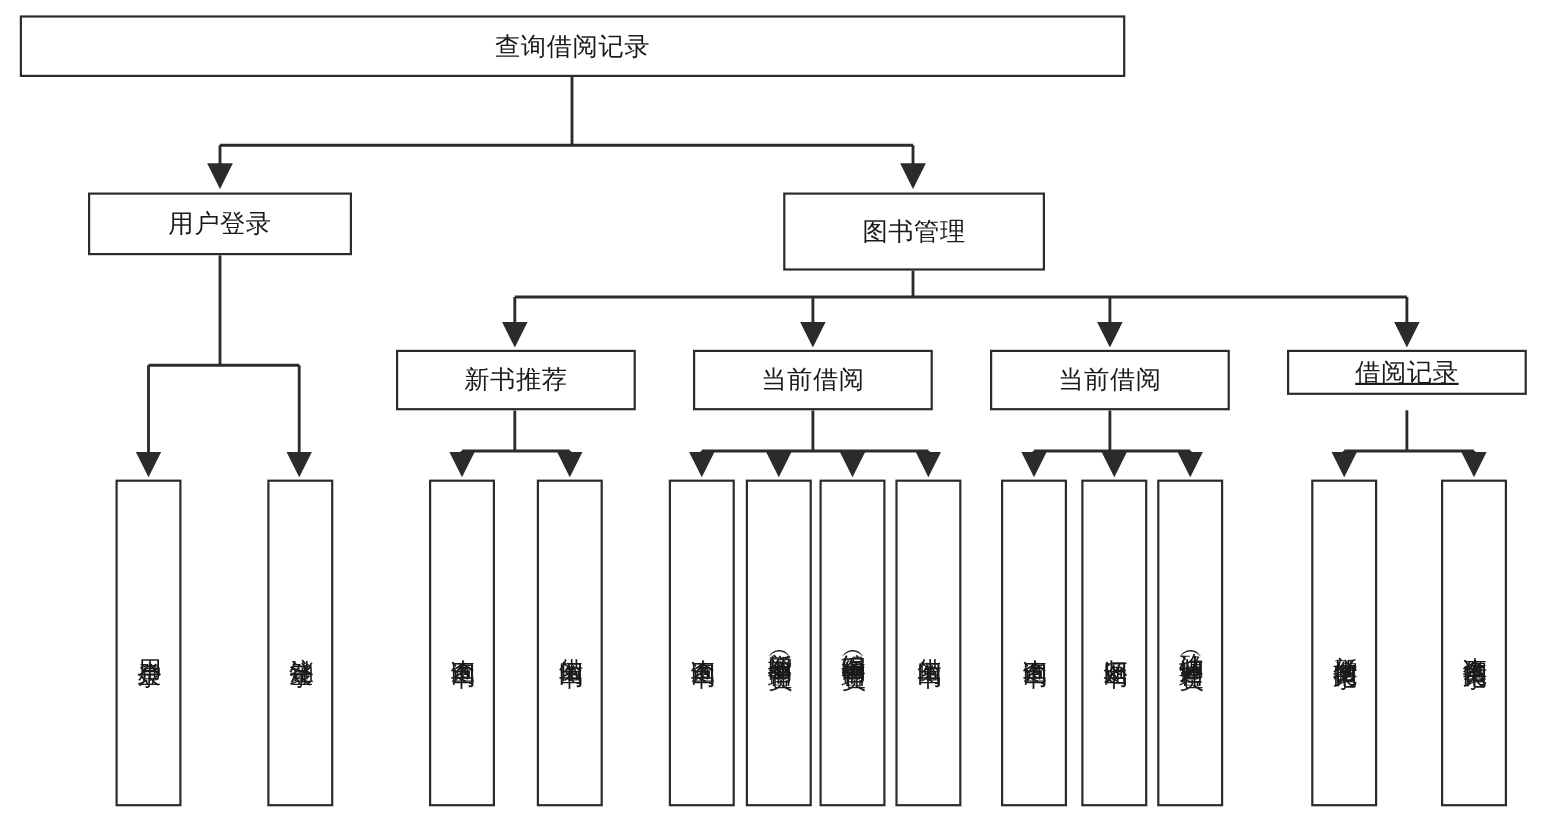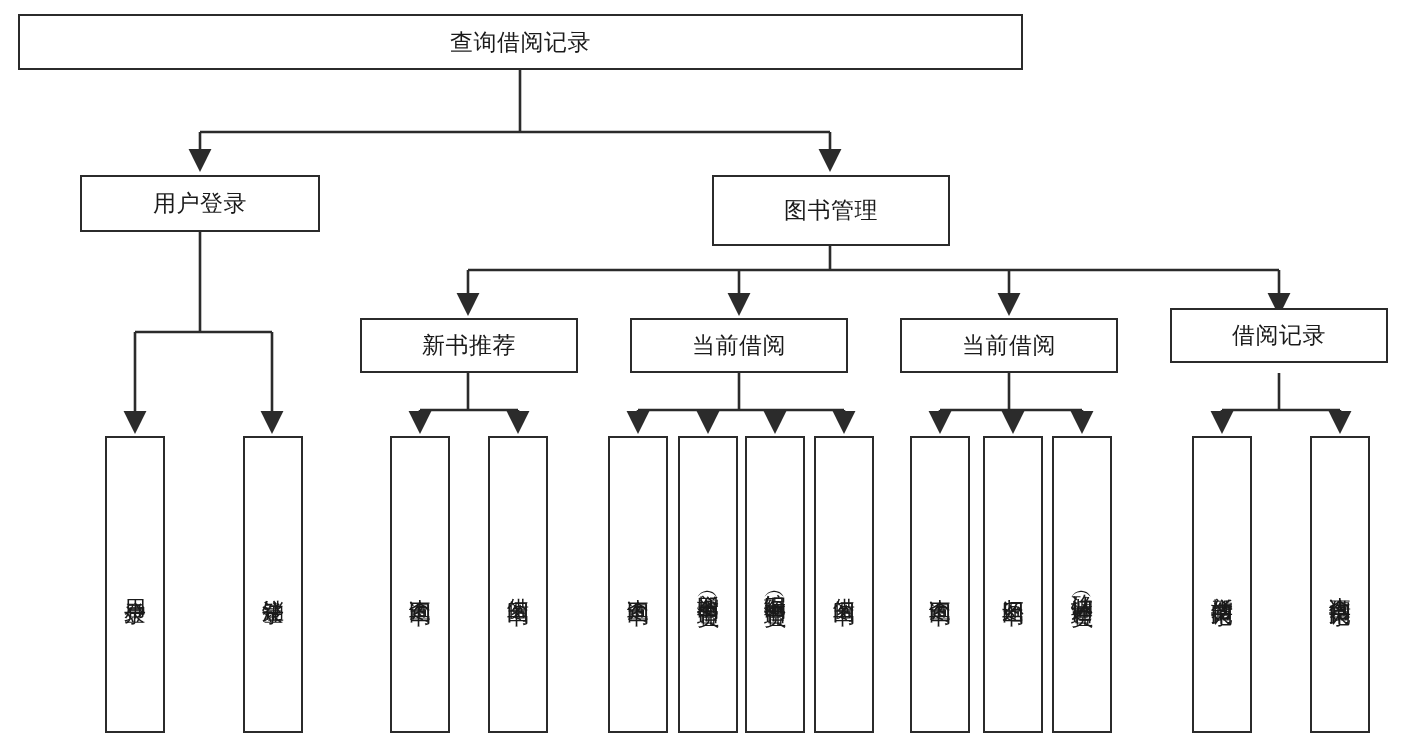--- a/index.html
+++ b/index.html
@@ -135,21 +135,21 @@
 
   <div class="node horiz" style="left:360px; top:318px; width:218px; height:55px;">
     <span>新书推荐</span>
   </div>
   <div class="node horiz" style="left:630px; top:318px; width:218px; height:55px;">
     <span>当前借阅</span>
   </div>
   <div class="node horiz" style="left:900px; top:318px; width:218px; height:55px;align-items:center;">
     <span>当前借阅</span>
   </div>
-  <div class="node horiz" style="left:1170px; top:308px; width:218px; height:55px;">
+  <div class="node horiz" style="left:1170px; top:318px; width:218px; height:41px;text-decoration:underline;">
     <span>借阅记录</span>
   </div>
 
   <div class="node vert" style="left:105px; top:436px; width:60px; height:297px;">
     <span class="vtext">用户登录</span>
   </div>
   <div class="node vert" style="left:243px; top:436px; width:60px; height:297px;">
     <span class="vtext">注销登录</span>
   </div>
   <div class="node vert" style="left:390px; top:436px; width:60px; height:297px;">

